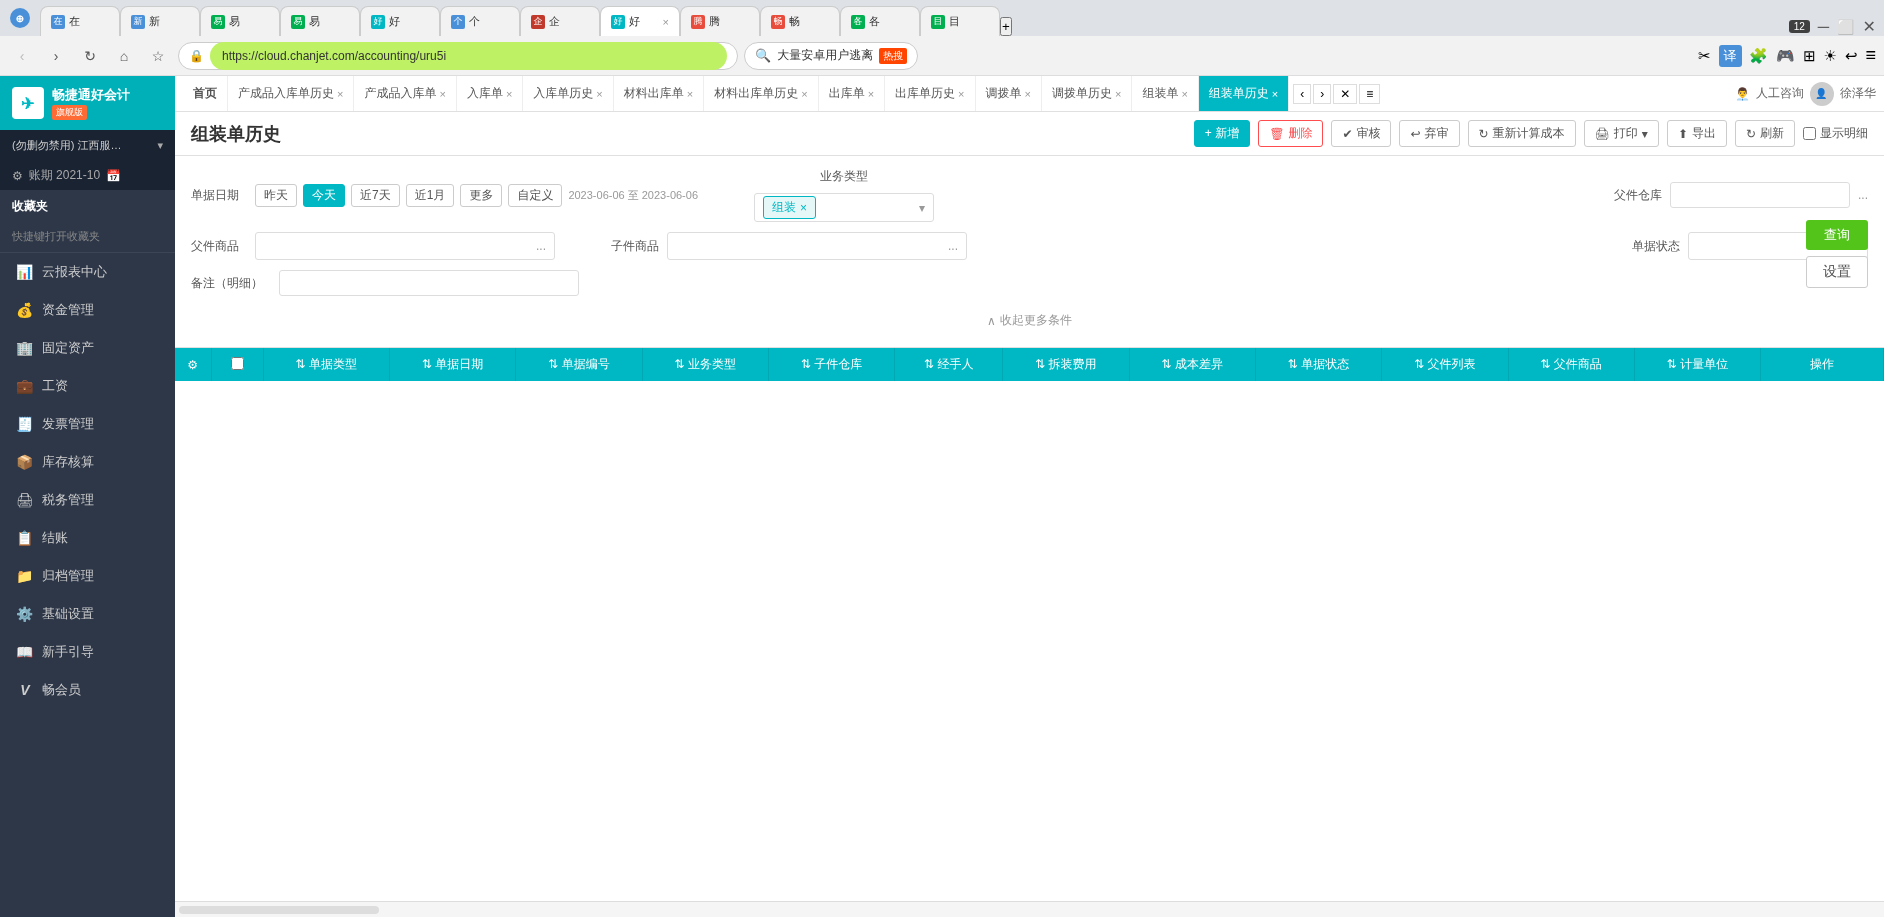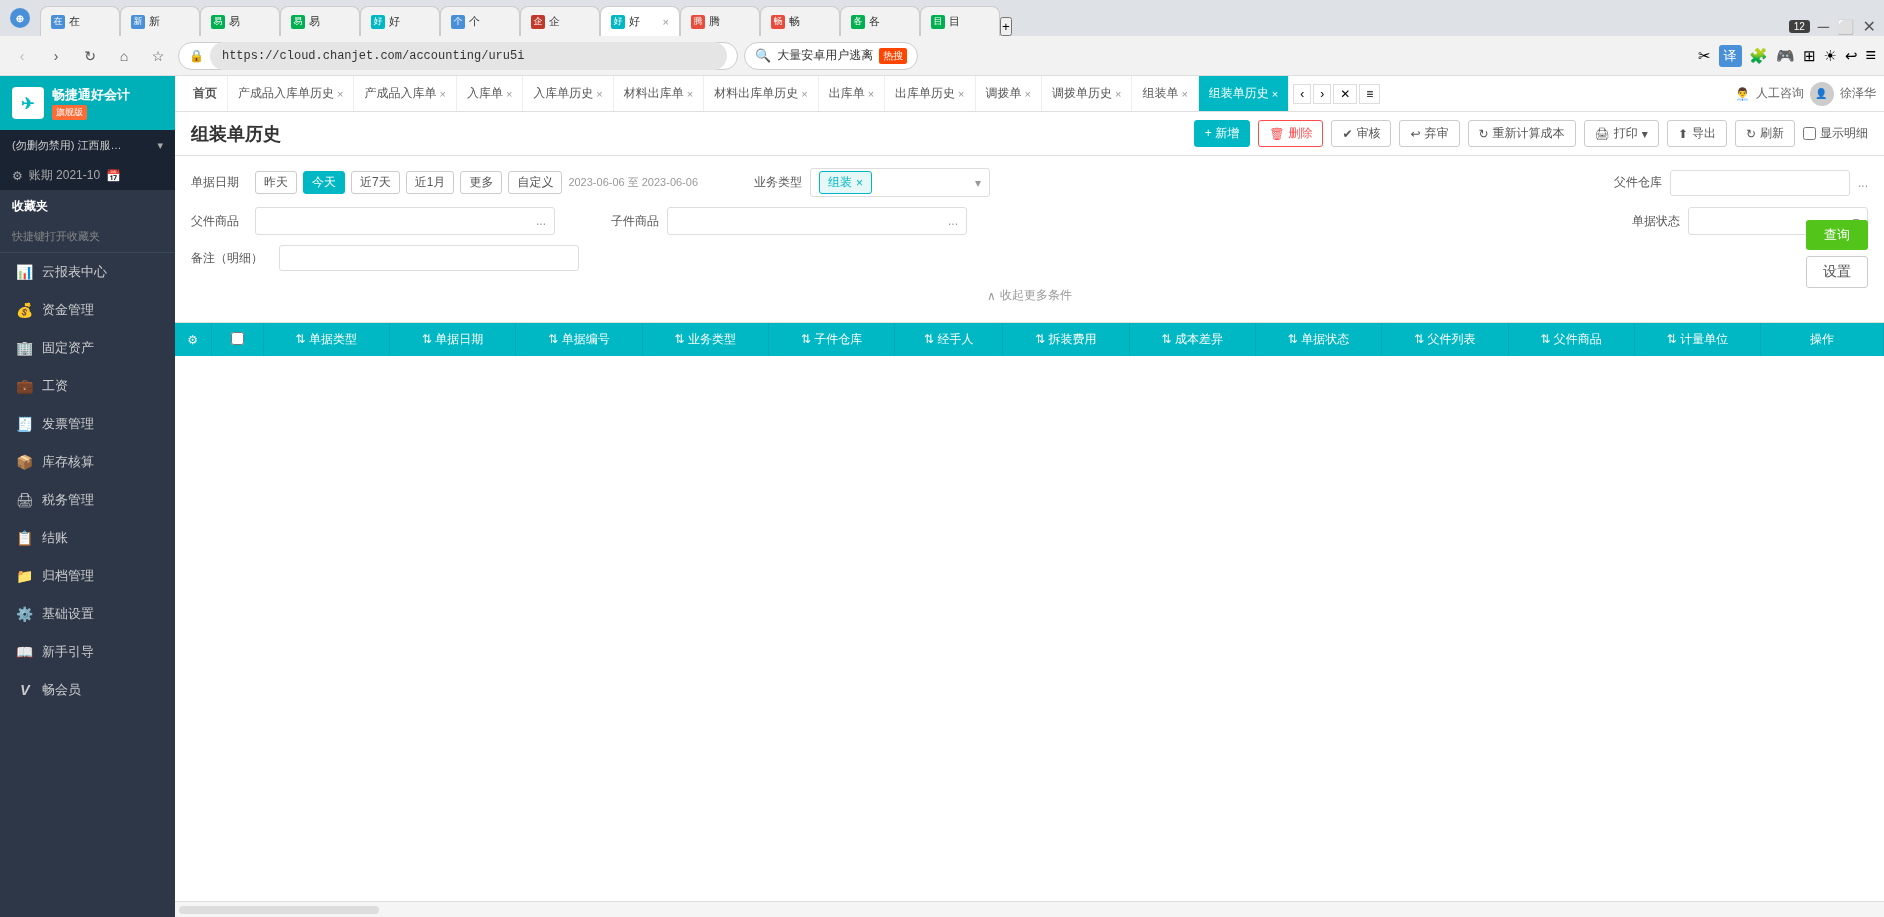--- a/index.html
+++ b/index.html
@@ -10,21 +10,21 @@
     .tab-bar { display: flex; align-items: flex-end; height: 36px; background: #dee1e6; padding-left: 40px; overflow: hidden; }
     .tab { display: flex; align-items: center; height: 30px; padding: 0 10px; background: #f2f2f2; border-radius: 8px 8px 0 0; font-size: 11px; color: #333; min-width: 80px; max-width: 150px; border: 1px solid #ccc; border-bottom: none; position: relative; cursor: pointer; gap: 4px; }
     .tab.active { background: #fff; z-index: 2; }
     .tab .favicon { width: 14px; height: 14px; border-radius: 2px; flex-shrink: 0; }
     .tab .tab-title { flex: 1; overflow: hidden; white-space: nowrap; text-overflow: ellipsis; font-size: 11px; }
     .tab .close-btn { font-size: 11px; color: #999; cursor: pointer; }
 
     .address-bar-row { display: flex; align-items: center; height: 40px; background: #f2f2f2; padding: 4px 8px; gap: 6px; border-bottom: 1px solid #ddd; }
     .nav-btn { width: 28px; height: 28px; display: flex; align-items: center; justify-content: center; border-radius: 50%; background: none; border: none; cursor: pointer; color: #555; font-size: 14px; }
     .nav-btn.disabled { color: #bbb; cursor: default; }
-    .address-input { flex: 1; max-width: 600px; height: 28px; border-radius: 14px; border: 1px solid #ccc; background: #e5e5e5; padding: 0 12px; font-size: 12px; color: #333; font-family: Liberation Mono, monospace; }
+    .address-input { flex: 1; max-width: 600px; height: 28px; border-radius: 14px; border: 1px solid #ccc; background: #bef264; padding: 0 12px; font-size: 12px; color: #333; }
     .toolbar-icons { display: flex; align-items: center; gap: 8px; margin-left: auto; }
 
     
     .app-container { display: flex; width: 1884px; height: calc(917px - 76px); }
 
     
     .sidebar { width: 175px; background: #2d3748; display: flex; flex-direction: column; color: #fff; flex-shrink: 0; }
     .sidebar-logo { background: #00b0b9; padding: 10px 12px; display: flex; align-items: center; gap: 8px; }
     .sidebar-account { background: #1a2332; padding: 8px 12px; display: flex; align-items: center; justify-content: space-between; font-size: 11px; color: #aaa; cursor: pointer; }
     .sidebar-fav { padding: 8px 12px; font-size: 12px; color: #ccc; border-bottom: 1px solid #3a4556; }
@@ -370,21 +370,21 @@
         <span class="filter-label">单据日期</span>
         <div class="date-filters">
           <button class="date-btn">昨天</button>
           <button class="date-btn active">今天</button>
           <button class="date-btn">近7天</button>
           <button class="date-btn">近1月</button>
           <button class="date-btn">更多</button>
           <button class="date-btn">自定义</button>
           <span class="date-range">2023-06-06 至 2023-06-06</span>
         </div>
-        <div style="margin-left:40px; display:flex; align-items:center; gap:8px;">
+        <div style="margin-left:40px; display:flex; align-items:center; gap:8px;flex-direction:column;">
           <span class="filter-label">业务类型</span>
           <div style="display:flex; align-items:center; gap:4px; border:1px solid #ddd; border-radius:3px; padding:2px 8px; min-width:180px;">
             <div class="filter-tag">
               <span>组装</span>
               <span class="remove">×</span>
             </div>
             <span style="margin-left:auto;cursor:pointer;color:#999;">▾</span>
           </div>
         </div>
         <div style="margin-left:auto; display:flex; align-items:center; gap:8px;">

